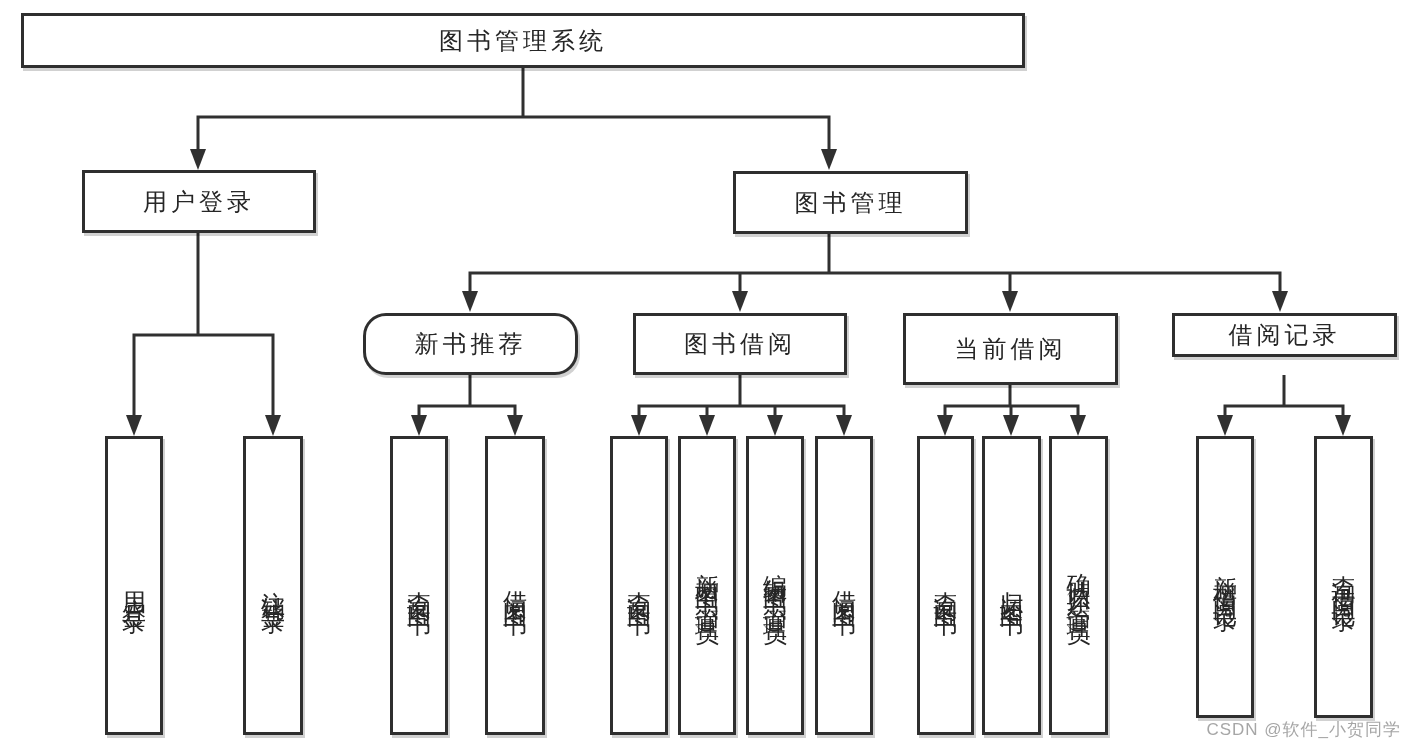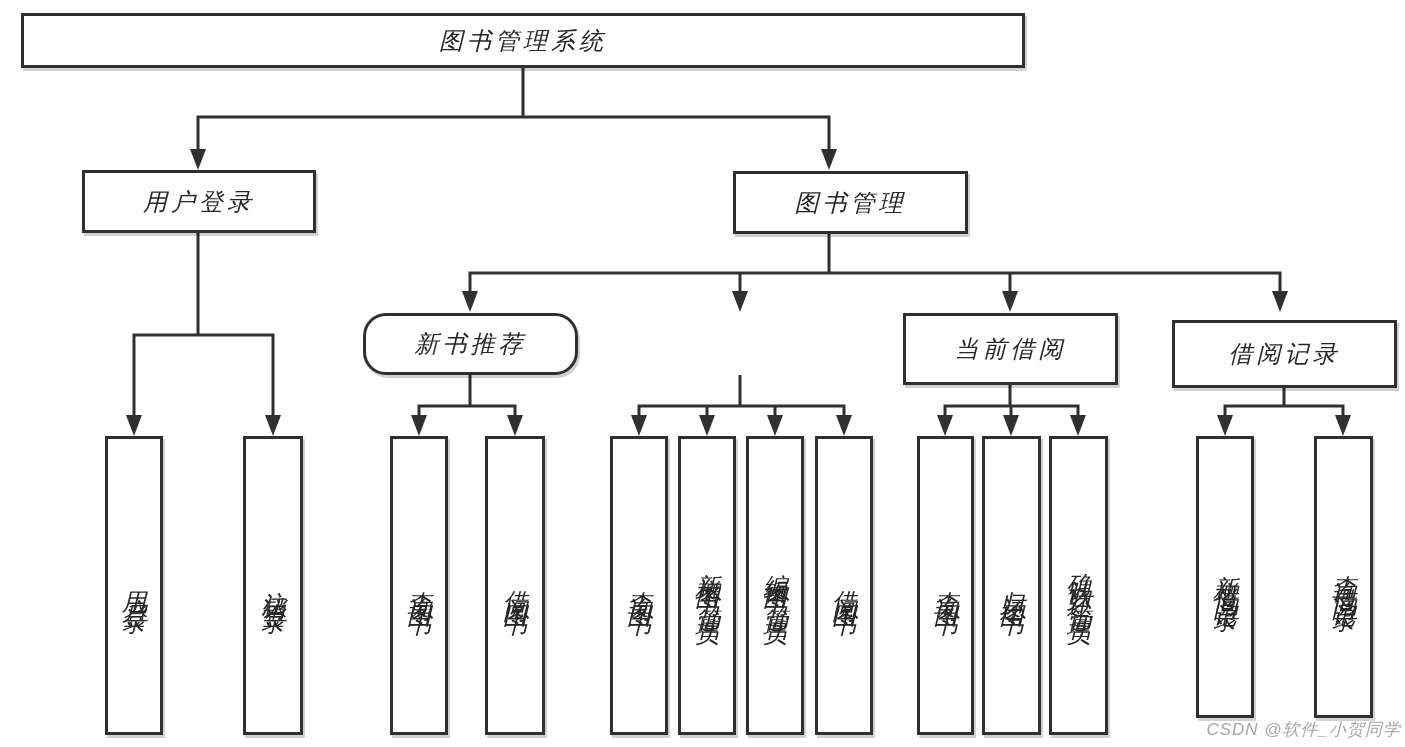--- a/index.html
+++ b/index.html
@@ -4,21 +4,20 @@
 <style>
   html, body { margin: 0; padding: 0; background: #ffffff; }
   .canvas {
     position: relative;
     width: 1405px;
     height: 747px;
     background: #ffffff;
     font-family: "Liberation Sans", "DejaVu Sans", sans-serif;
     color: #262626;
     overflow: hidden;
-    font-style: italic;
   }
   svg.connectors { position: absolute; left: 0; top: 0; width: 1405px; height: 747px; }
   svg.connectors path { stroke: #303030; stroke-width: 3; fill: none; }
   svg.connectors polygon { fill: #303030; stroke: none; }
   .node {
     position: absolute;
     box-sizing: border-box;
     background: #ffffff;
     border: 3px solid #2f2f2f;
     box-shadow: 2px 3px 0 rgba(0,0,0,0.18);
@@ -81,22 +80,23 @@
     <polygon points="1217,415 1233,415 1225,436"></polygon>
     <polygon points="1335,415 1351,415 1343,436"></polygon>
   </svg>
 
   <div class="node" style="left:21px; top:13px; width:1004px; height:55px;">图书管理系统</div>
 
   <div class="node" style="left:82px; top:170px; width:234px; height:63px;">用户登录</div>
   <div class="node" style="left:733px; top:171px; width:235px; height:63px;">图书管理</div>
 
   <div class="node" style="left:363px; top:313px; width:215px; height:62px;border-radius:23px;">新书推荐</div>
+  <div class="node" style="left:633px; top:313px; width:214px; height:62px;">图书借阅</div>
   <div class="node" style="left:903px; top:313px; width:215px; height:72px;">当前借阅</div>
-  <div class="node" style="left:1172px; top:320px; width:225px; height:68px;">借阅记录</div>
+  <div class="node" style="left:1172px; top:313px; width:225px; height:44px;">借阅记录</div>
 
   <div class="node leaf" style="left:105px; top:436px; width:58px; height:299px;">用户登录</div>
   <div class="node leaf" style="left:243px; top:436px; width:60px; height:299px;">注销登录</div>
 
   <div class="node leaf" style="left:390px; top:436px; width:58px; height:299px;">查询图书</div>
   <div class="node leaf" style="left:485px; top:436px; width:60px; height:299px;">借阅图书</div>
 
   <div class="node leaf" style="left:610px; top:436px; width:58px; height:299px;">查询图书</div>
   <div class="node leaf" style="left:678px; top:436px; width:58px; height:299px;">新增图书（管理员）</div>
   <div class="node leaf" style="left:746px; top:436px; width:58px; height:299px;">编辑图书（管理员）</div>

